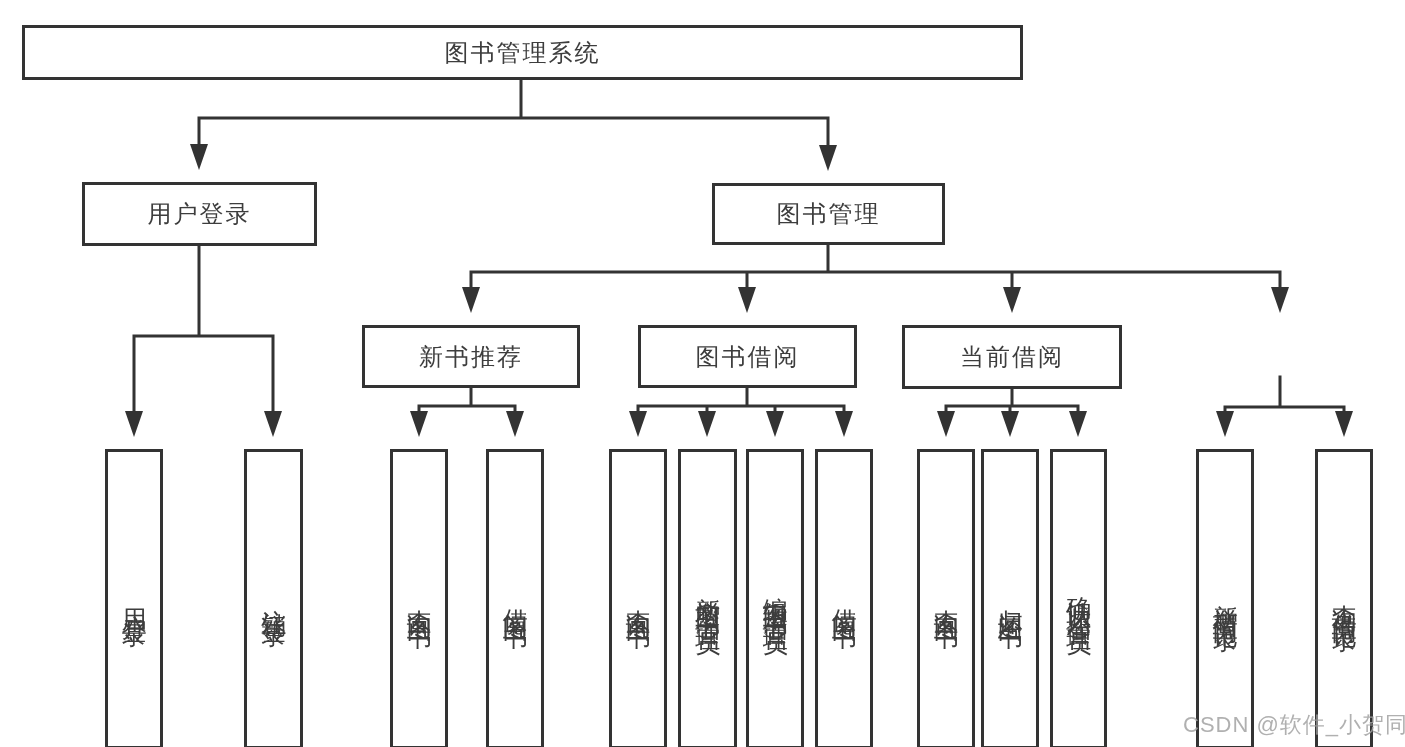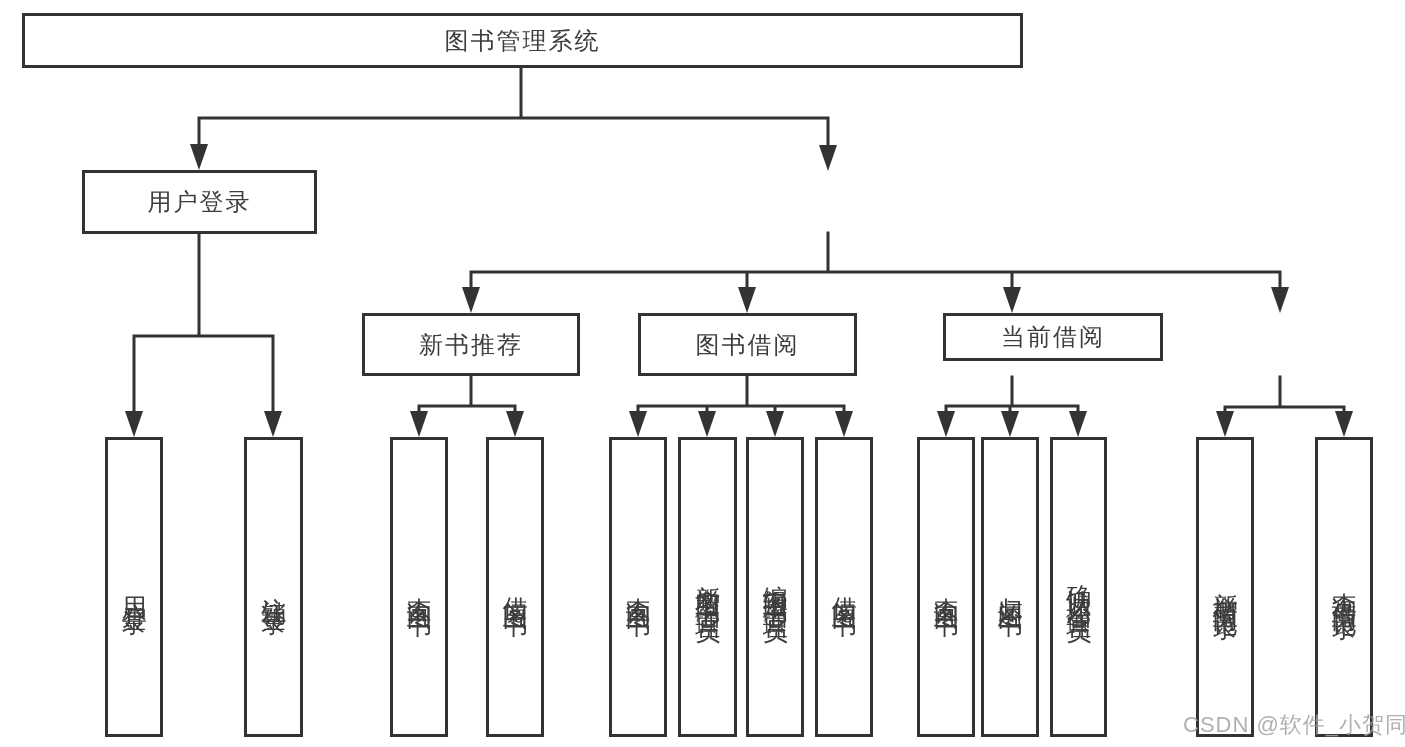--- a/index.html
+++ b/index.html
@@ -18,20 +18,21 @@
   }
   .box {
     position: absolute;
     box-sizing: border-box;
     border: 3px solid #333333;
     background: #ffffff;
     display: flex;
     align-items: center;
     justify-content: center;
     color: #3d3d3d;
+    margin-top: 12px;
   }
   .hbox {
     font-size: 24px;
     letter-spacing: 2px;
     white-space: nowrap;
   }
   .vbox .vtext {
     writing-mode: vertical-rl;
     text-orientation: mixed;
     font-size: 25px;
@@ -91,24 +92,25 @@
       <polygon points="1001,411 1019,411 1010,437"></polygon>
       <polygon points="1069,411 1087,411 1078,437"></polygon>
       <polygon points="1216,411 1234,411 1225,437"></polygon>
       <polygon points="1335,411 1353,411 1344,437"></polygon>
     </g>
   </svg>
 
   <div class="box hbox" style="left:22px;top:13px;width:1001px;height:55px">图书管理系统</div>
 
   <div class="box hbox" style="left:82px;top:170px;width:235px;height:64px">用户登录</div>
+  <div class="box hbox" style="left:712px;top:171px;width:233px;height:62px">图书管理</div>
 
   <div class="box hbox" style="left:638px;top:313px;width:219px;height:63px">图书借阅</div>
   <div class="box hbox" style="left:362px;top:313px;width:218px;height:63px">新书推荐</div>
-  <div class="box hbox" style="left:943px;top:313px;width:220px;height:48px">当前借阅</div>
+  <div class="box hbox" style="left:902px;top:313px;width:220px;height:64px">当前借阅</div>
 
   <div class="box vbox" style="left:105px;top:437px;width:58px;height:300px">
     <span class="vtext">用户登录</span>
   </div>
   <div class="box vbox" style="left:244px;top:437px;width:59px;height:300px">
     <span class="vtext">注销登录</span>
   </div>
 
   <div class="box vbox" style="left:390px;top:437px;width:58px;height:300px">
     <span class="vtext">查询图书</span>

